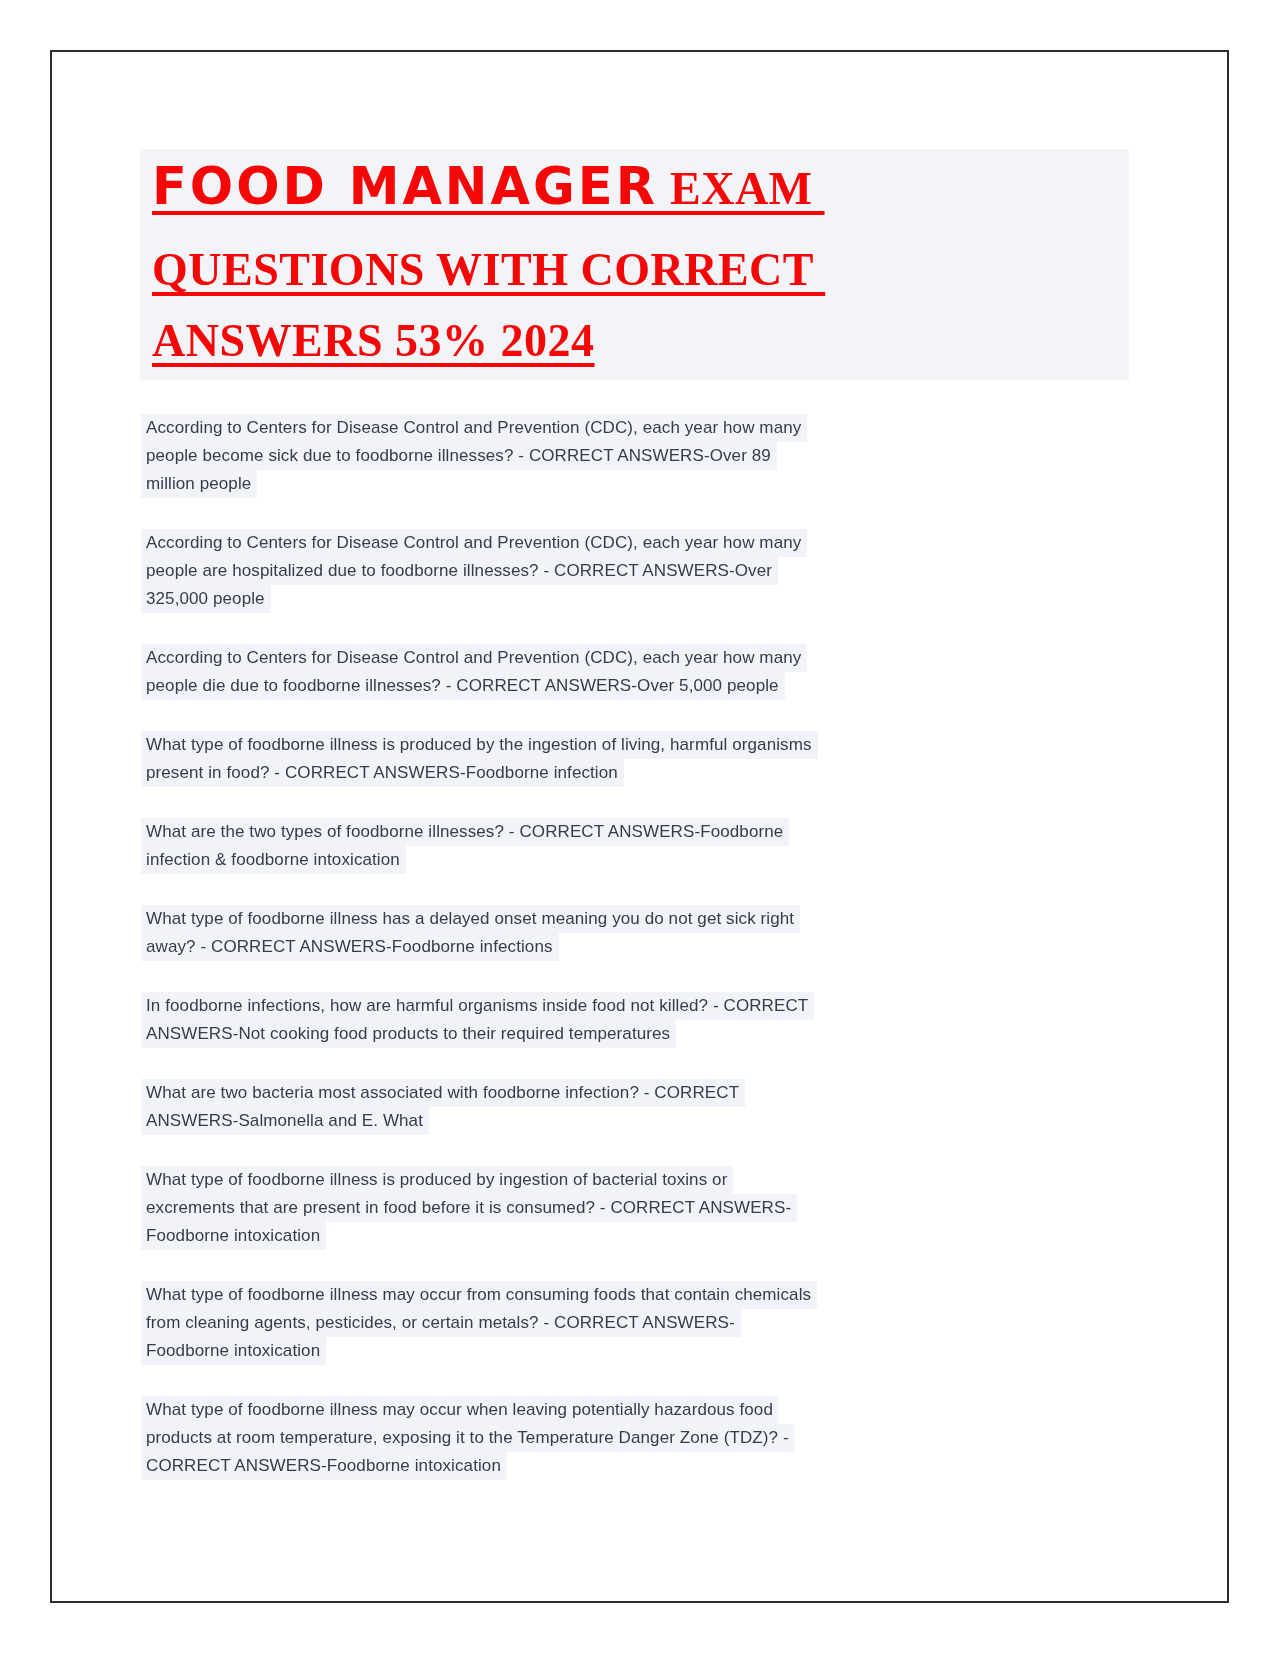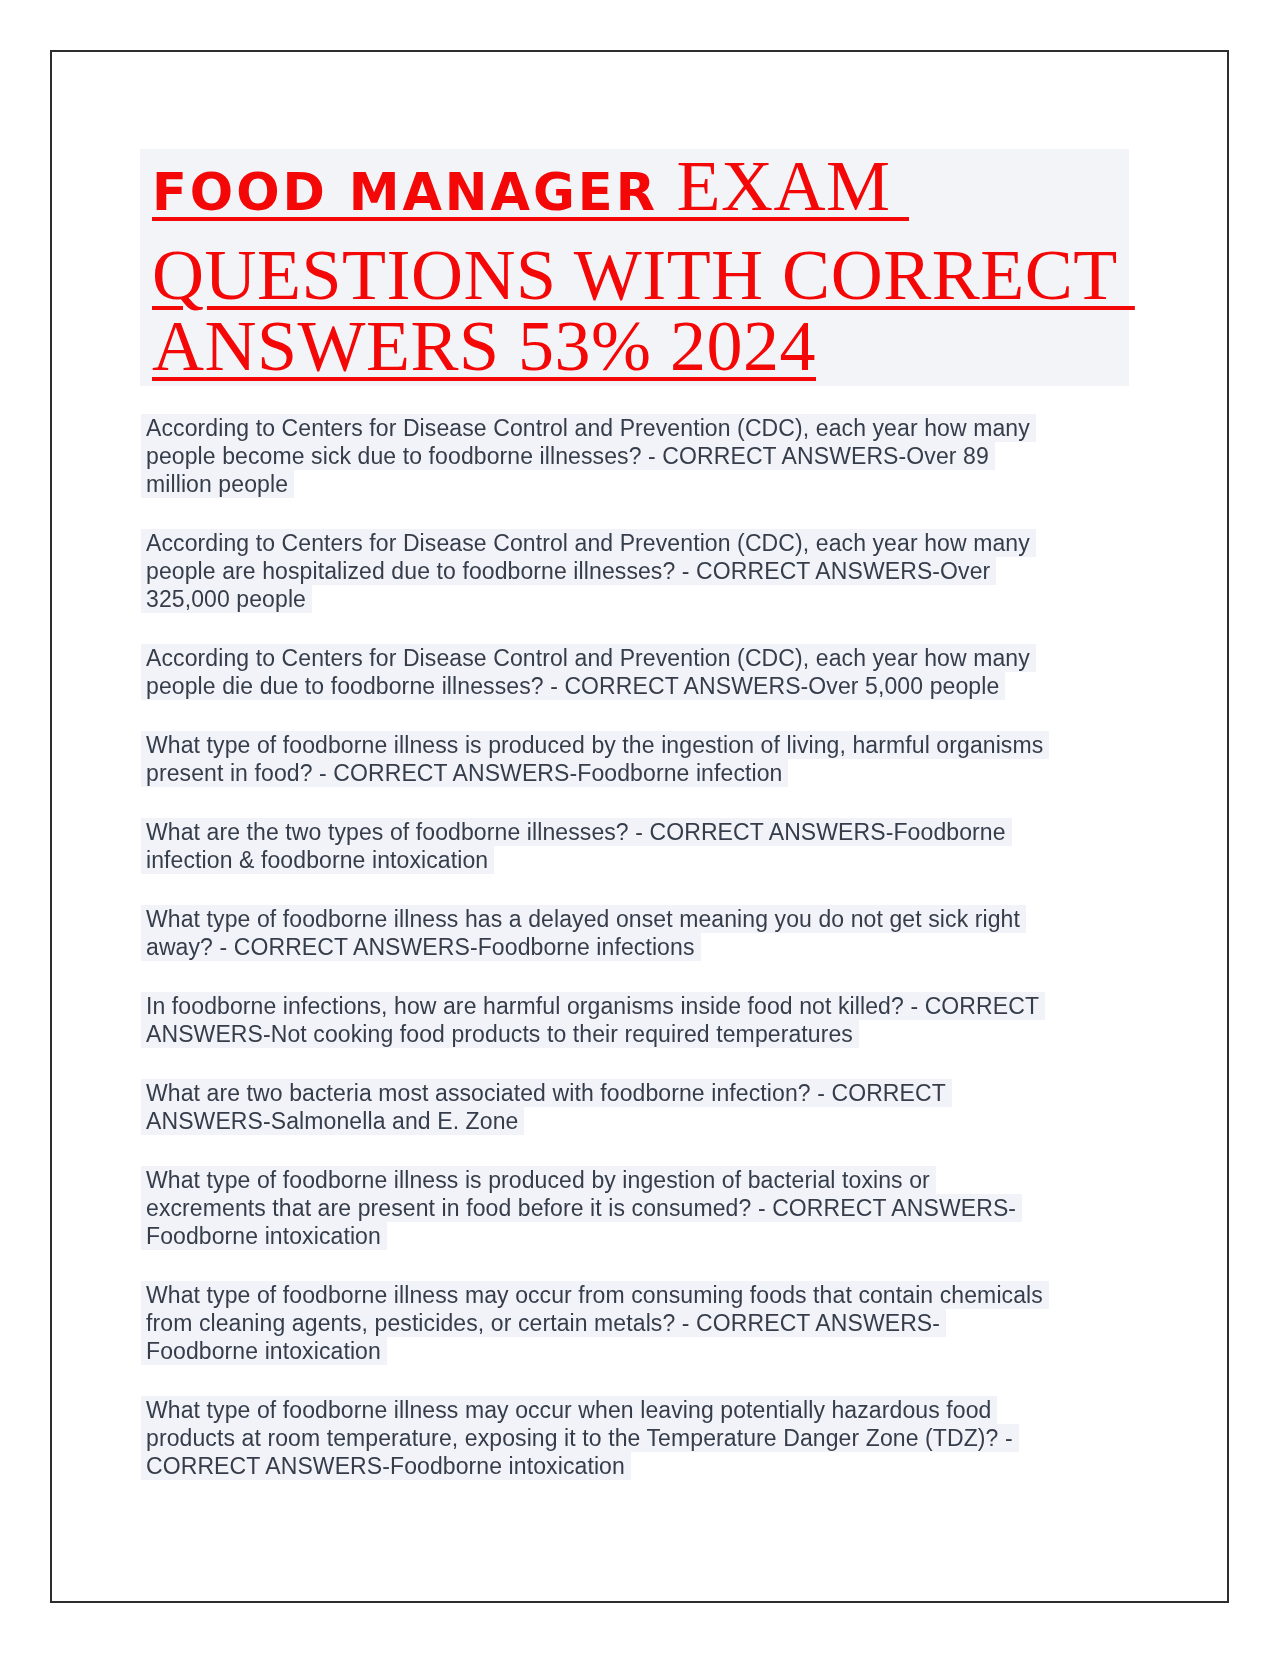--- a/index.html
+++ b/index.html
@@ -45,31 +45,31 @@
   }
   .t-sans {
     font-family: "DejaVu Sans", sans-serif;
     font-weight: 700;
     font-size: 51px;
     letter-spacing: 3px;
     text-align: right;
   }
   .t-serif {
     font-family: "Liberation Serif", serif;
-    font-weight: 400;
-    font-size: 72px;
+    font-weight: 700;
+    font-size: 46px;
     letter-spacing: 0.5px;
   }
   
   .qa {
     position: absolute;
     left: 89px;
     top: 362px;
     width: 1040px;
-    font-size: 23px;
+    font-size: 17px;
     color: #363d4a;
     letter-spacing: 0.1px;
   }
   .qa-p {
     margin: 0 0 31px 0;
     padding: 0;
   }
   .hl {
     display: inline-block;
     height: 28px;
@@ -92,19 +92,19 @@
   </div>
 
   <div class="qa">
       <p class="qa-p"><span class="hl">According to Centers for Disease Control and Prevention (CDC), each year how many</span><br><span class="hl">people become sick due to foodborne illnesses? - CORRECT ANSWERS-Over 89</span><br><span class="hl">million people</span></p>
       <p class="qa-p"><span class="hl">According to Centers for Disease Control and Prevention (CDC), each year how many</span><br><span class="hl">people are hospitalized due to foodborne illnesses? - CORRECT ANSWERS-Over</span><br><span class="hl">325,000 people</span></p>
       <p class="qa-p"><span class="hl">According to Centers for Disease Control and Prevention (CDC), each year how many</span><br><span class="hl">people die due to foodborne illnesses? - CORRECT ANSWERS-Over 5,000 people</span></p>
       <p class="qa-p"><span class="hl">What type of foodborne illness is produced by the ingestion of living, harmful organisms</span><br><span class="hl">present in food? - CORRECT ANSWERS-Foodborne infection</span></p>
       <p class="qa-p"><span class="hl">What are the two types of foodborne illnesses? - CORRECT ANSWERS-Foodborne</span><br><span class="hl">infection &amp; foodborne intoxication</span></p>
       <p class="qa-p"><span class="hl">What type of foodborne illness has a delayed onset meaning you do not get sick right</span><br><span class="hl">away? - CORRECT ANSWERS-Foodborne infections</span></p>
       <p class="qa-p"><span class="hl">In foodborne infections, how are harmful organisms inside food not killed? - CORRECT</span><br><span class="hl">ANSWERS-Not cooking food products to their required temperatures</span></p>
-      <p class="qa-p"><span class="hl">What are two bacteria most associated with foodborne infection? - CORRECT</span><br><span class="hl">ANSWERS-Salmonella and E. Zone</span></p>
+      <p class="qa-p"><span class="hl">What are two bacteria most associated with foodborne infection? - CORRECT</span><br><span class="hl">ANSWERS-Salmonella and E. What</span></p>
       <p class="qa-p"><span class="hl">What type of foodborne illness is produced by ingestion of bacterial toxins or</span><br><span class="hl">excrements that are present in food before it is consumed? - CORRECT ANSWERS-</span><br><span class="hl">Foodborne intoxication</span></p>
       <p class="qa-p"><span class="hl">What type of foodborne illness may occur from consuming foods that contain chemicals</span><br><span class="hl">from cleaning agents, pesticides, or certain metals? - CORRECT ANSWERS-</span><br><span class="hl">Foodborne intoxication</span></p>
       <p class="qa-p"><span class="hl">What type of foodborne illness may occur when leaving potentially hazardous food</span><br><span class="hl">products at room temperature, exposing it to the Temperature Danger Zone (TDZ)? -</span><br><span class="hl">CORRECT ANSWERS-Foodborne intoxication</span></p>
     </div>
 
 </div>
 
 </body></html>

